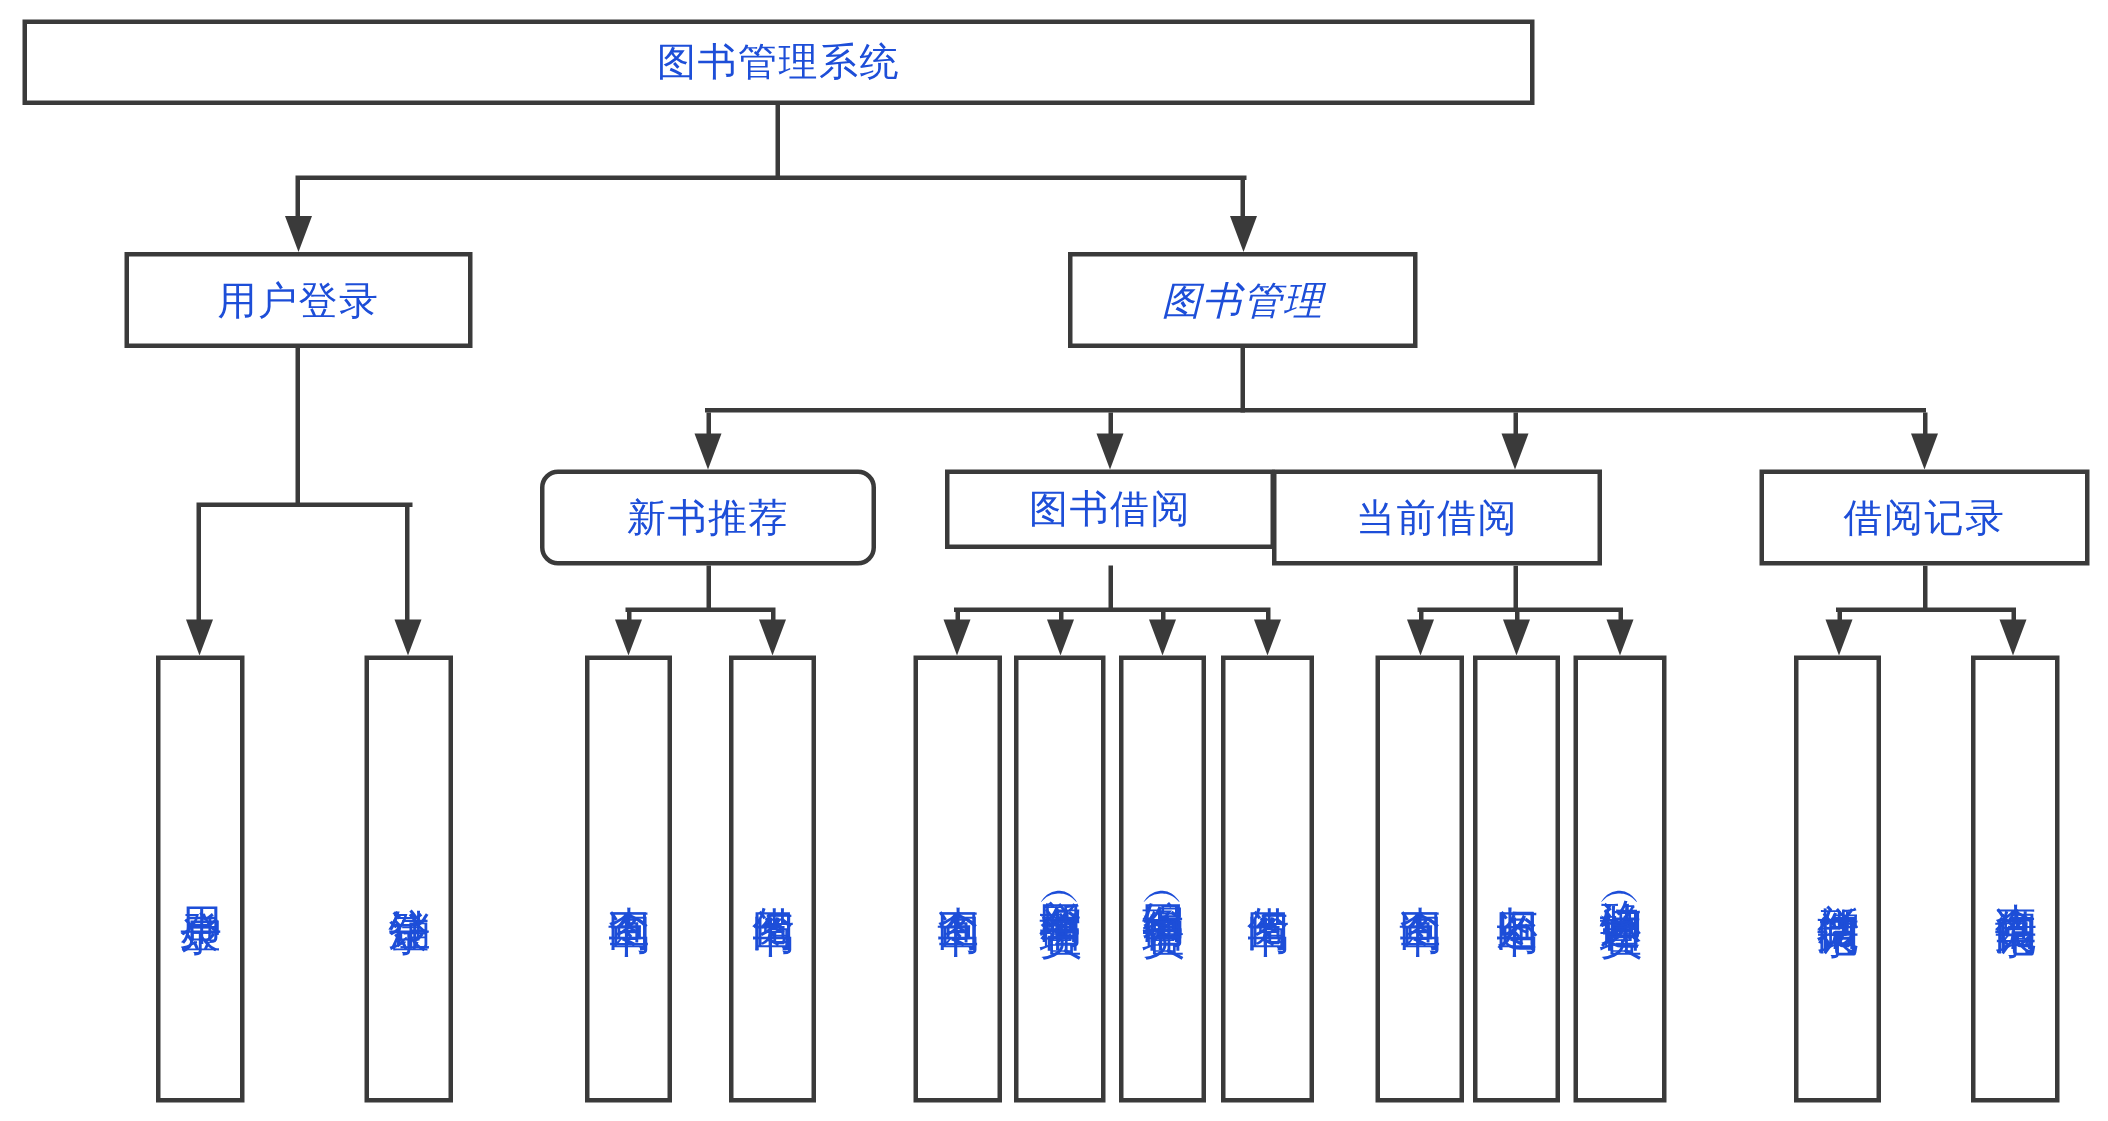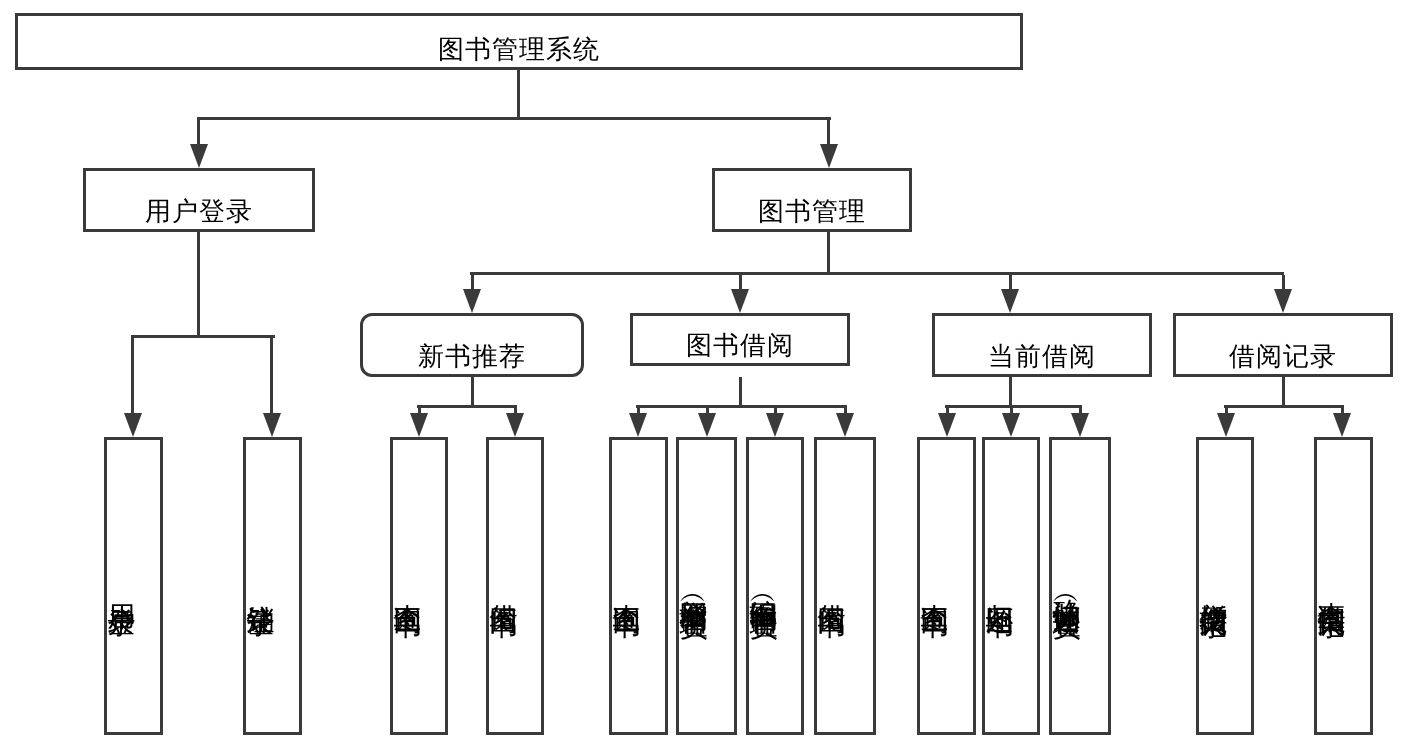--- a/index.html
+++ b/index.html
@@ -9,23 +9,23 @@
     background:#ffffff;
     font-family:"Liberation Sans","DejaVu Sans",sans-serif;
     overflow:hidden;
   }
   .box{
     position:absolute;
     box-sizing:border-box;
     border:3px solid #3a3a3a;
     background:#ffffff;
     display:flex;
-    align-items:flex-end;
+    align-items:center;
     justify-content:center;
-    color:#000000;
+    color:#1d4ed8;
     font-size:26px;
     letter-spacing:1px;
     z-index:2;
   }
   .vbox{
     writing-mode:vertical-rl;
     font-size:28px;
     letter-spacing:2px;
     line-height:1;
   }
@@ -64,21 +64,21 @@
   <div class="vline" style="left:517px;top:70px;width:3px;height:50px;"></div>
   <div class="hline" style="left:197px;top:117px;width:634px;height:3px;"></div>
   <div class="vline" style="left:197px;top:120px;width:3px;height:28px;"></div>
   <div class="arrow" style="left:190px;top:144px;"></div>
   <div class="vline" style="left:827px;top:120px;width:3px;height:28px;"></div>
   <div class="arrow" style="left:820px;top:144px;"></div>
 
   <div class="box" style="left:83px;top:168px;width:232px;height:64px;">
     <span>用户登录</span>
   </div>
-  <div class="box" style="left:712px;top:168px;width:200px;height:64px;">
+  <div class="box" style="left:712px;top:168px;width:233px;height:64px;font-style:italic;">
     <span>图书管理</span>
   </div>
 
   <div class="vline" style="left:197px;top:232px;width:3px;height:106px;"></div>
   <div class="hline" style="left:131px;top:335px;width:144px;height:3px;"></div>
   <div class="vline" style="left:131px;top:338px;width:3px;height:77px;"></div>
   <div class="arrow" style="left:124px;top:413px;"></div>
   <div class="vline" style="left:270px;top:338px;width:3px;height:77px;"></div>
   <div class="arrow" style="left:263px;top:413px;"></div>
 
@@ -92,21 +92,21 @@
   <div class="arrow" style="left:1001px;top:289px;"></div>
   <div class="vline" style="left:1282px;top:275px;width:3px;height:18px;"></div>
   <div class="arrow" style="left:1274px;top:289px;"></div>
 
   <div class="box" style="left:360px;top:313px;width:224px;height:64px;border-radius:12px;">
     <span>新书推荐</span>
   </div>
   <div class="box" style="left:630px;top:313px;width:220px;height:53px;">
     <span>图书借阅</span>
   </div>
-  <div class="box" style="left:932px;top:313px;width:220px;height:64px;">
+  <div class="box" style="left:848px;top:313px;width:220px;height:64px;">
     <span>当前借阅</span>
   </div>
   <div class="box" style="left:1173px;top:313px;width:220px;height:64px;">
     <span>借阅记录</span>
   </div>
 
   <div class="vline" style="left:471px;top:377px;width:3px;height:31px;"></div>
   <div class="hline" style="left:417px;top:405px;width:100px;height:3px;"></div>
   <div class="vline" style="left:418px;top:408px;width:3px;height:7px;"></div>
   <div class="arrow" style="left:410px;top:413px;"></div>

